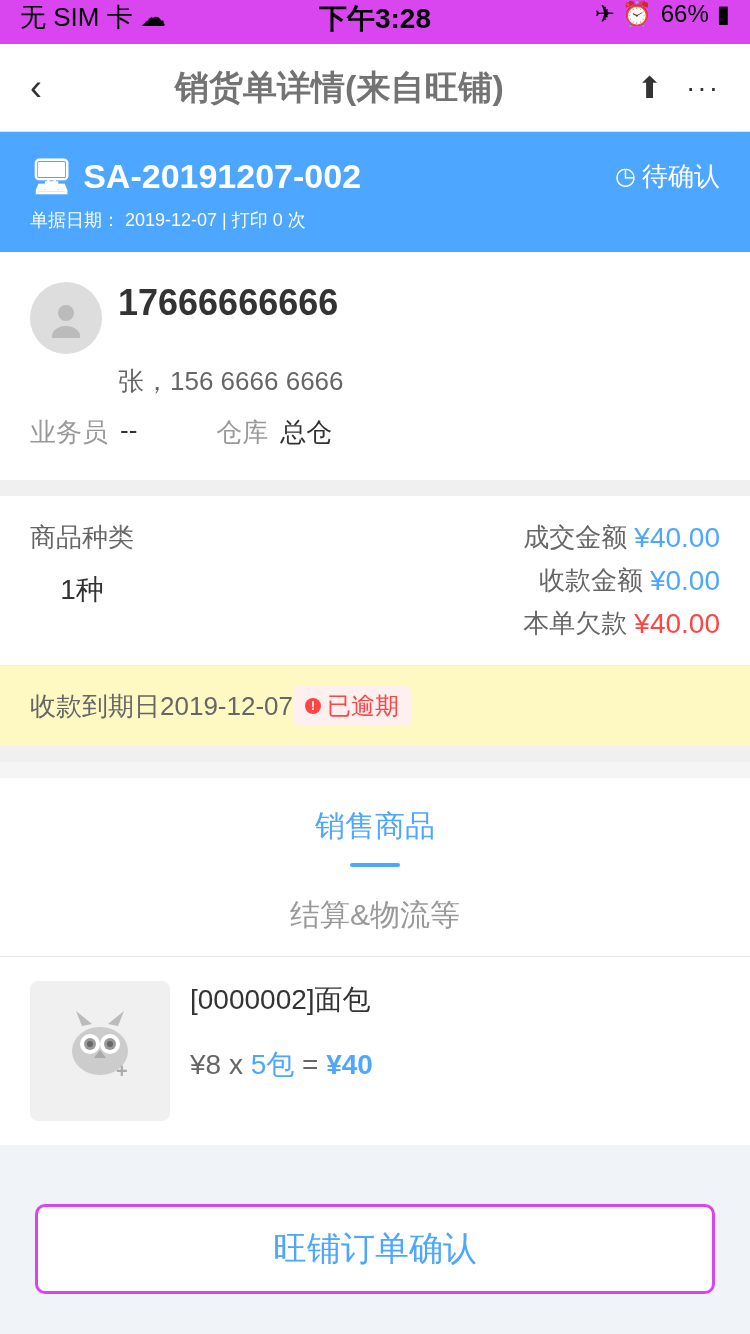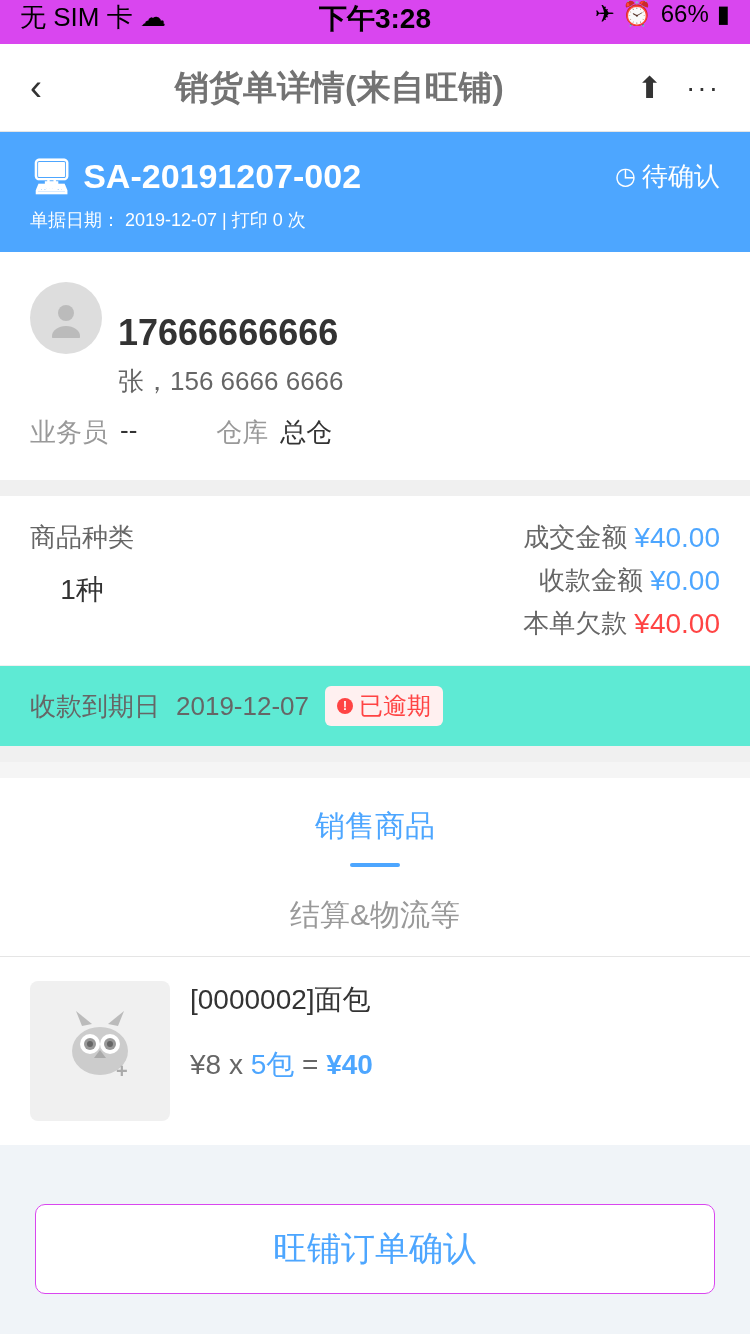--- a/index.html
+++ b/index.html
@@ -114,21 +114,21 @@
     }
 
     
     .customer-section {
       background: #fff;
       padding: 30px;
       margin-top: 0;
     }
     .customer-top {
       display: flex;
-      align-items: flex-end;
+      align-items: flex-start;
       gap: 16px;
       margin-bottom: 10px;
     }
     .customer-avatar {
       width: 72px;
       height: 72px;
       border-radius: 50%;
       background: #ddd;
       display: flex;
       align-items: center;
@@ -199,26 +199,26 @@
       align-items: center;
       gap: 7px;
       font-size: 26px;
     }
     .amount-label { color: #666; }
     .amount-value-blue { color: #4da6ff; font-size: 28px; }
     .amount-value-red { color: #ff4444; font-size: 28px; }
 
     
     .due-section {
-      background: #5eead4;
+      background: #fef9c3;
       padding: 20px 30px;
       border-top: 1px solid #f0f0f0;
       display: flex;
       align-items: center;
-      gap: 16px;
+      gap: 0;
       font-size: 26px;
       color: #666;
     }
     .overdue-badge {
       background: #fff0f0;
       color: #ff4444;
       border-radius: 6px;
       padding: 4px 12px;
       font-size: 24px;
       display: flex;
@@ -326,21 +326,21 @@
       position: fixed;
       bottom: 40px;
       left: 50%;
       transform: translateX(-50%);
       width: 680px;
     }
     .confirm-button {
       width: 100%;
       height: 90px;
       background: #fff;
-      border: 1px solid #d946ef;
+      border: 3px solid #d946ef;
       border-radius: 10px;
       font-size: 34px;
       color: #4da6ff;
       cursor: pointer;
       display: flex;
       align-items: center;
       justify-content: center;
     }
   </style>
 </head>

